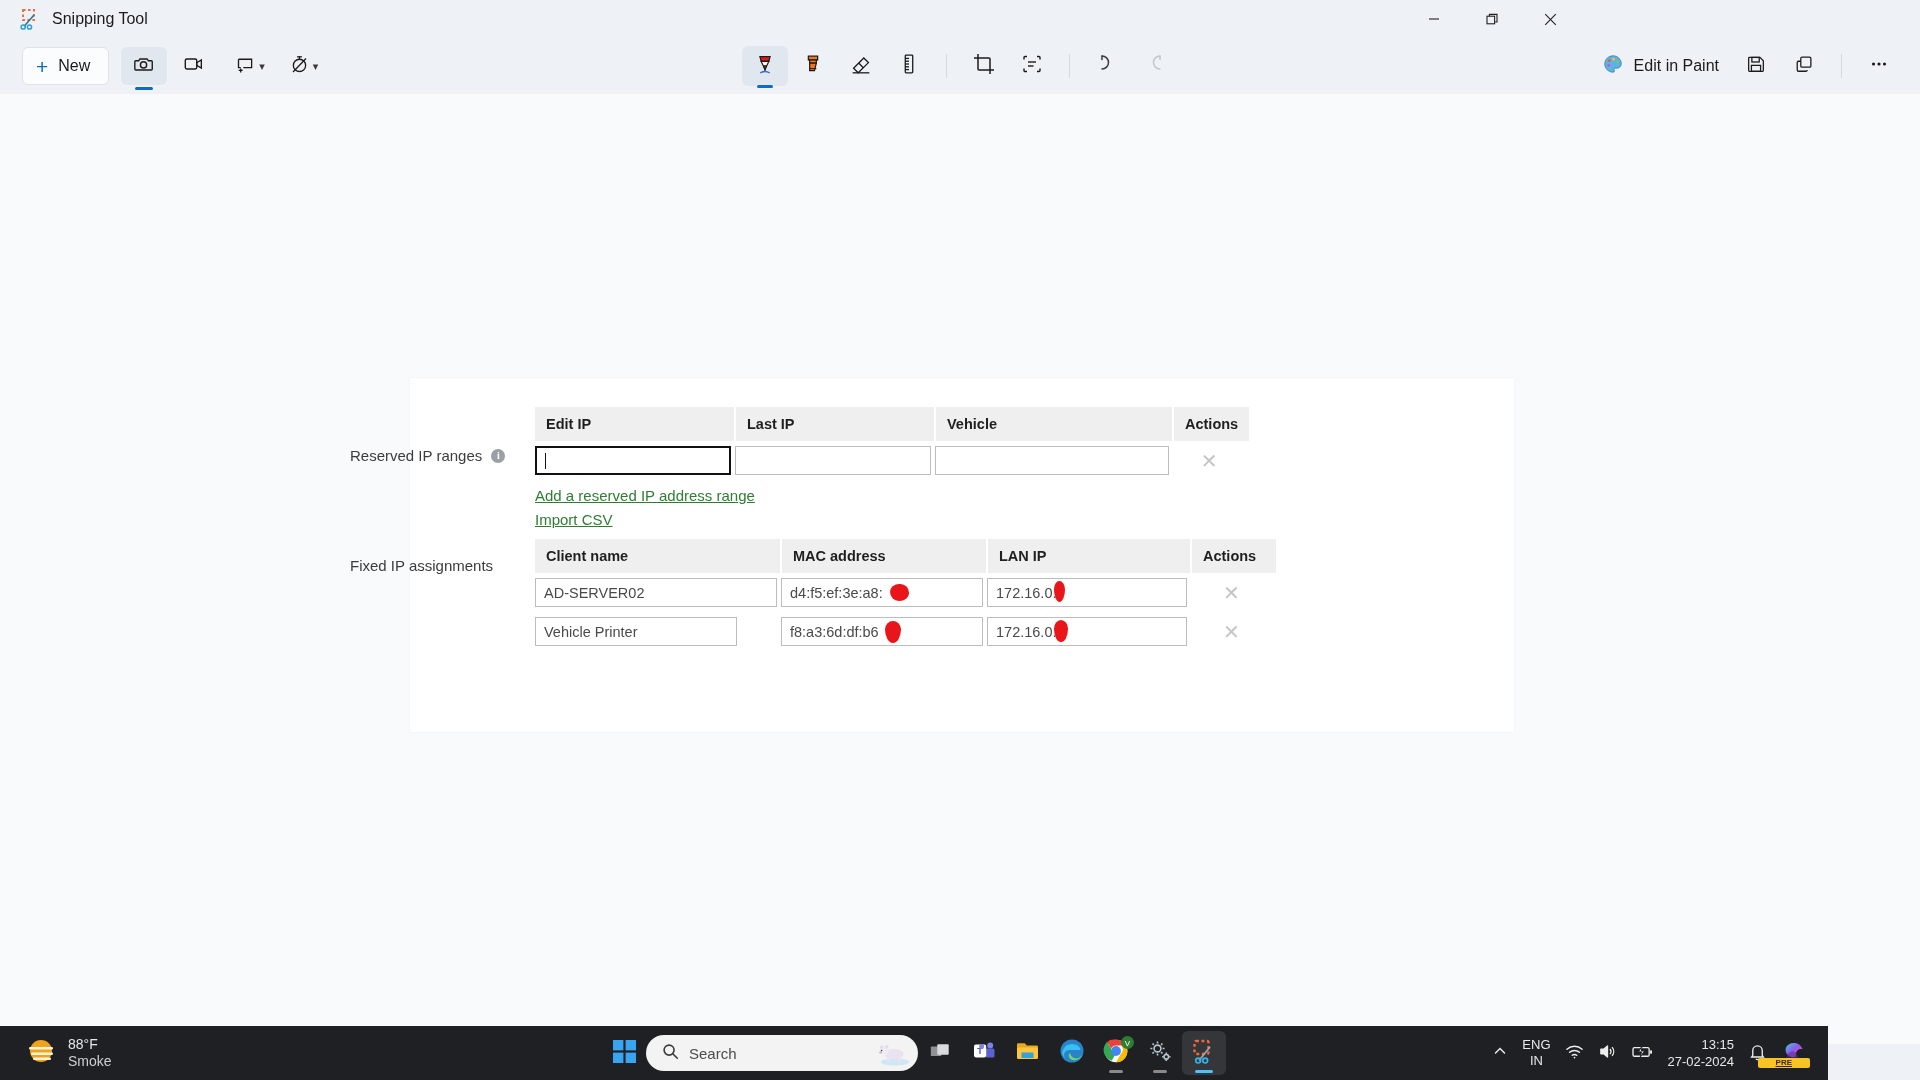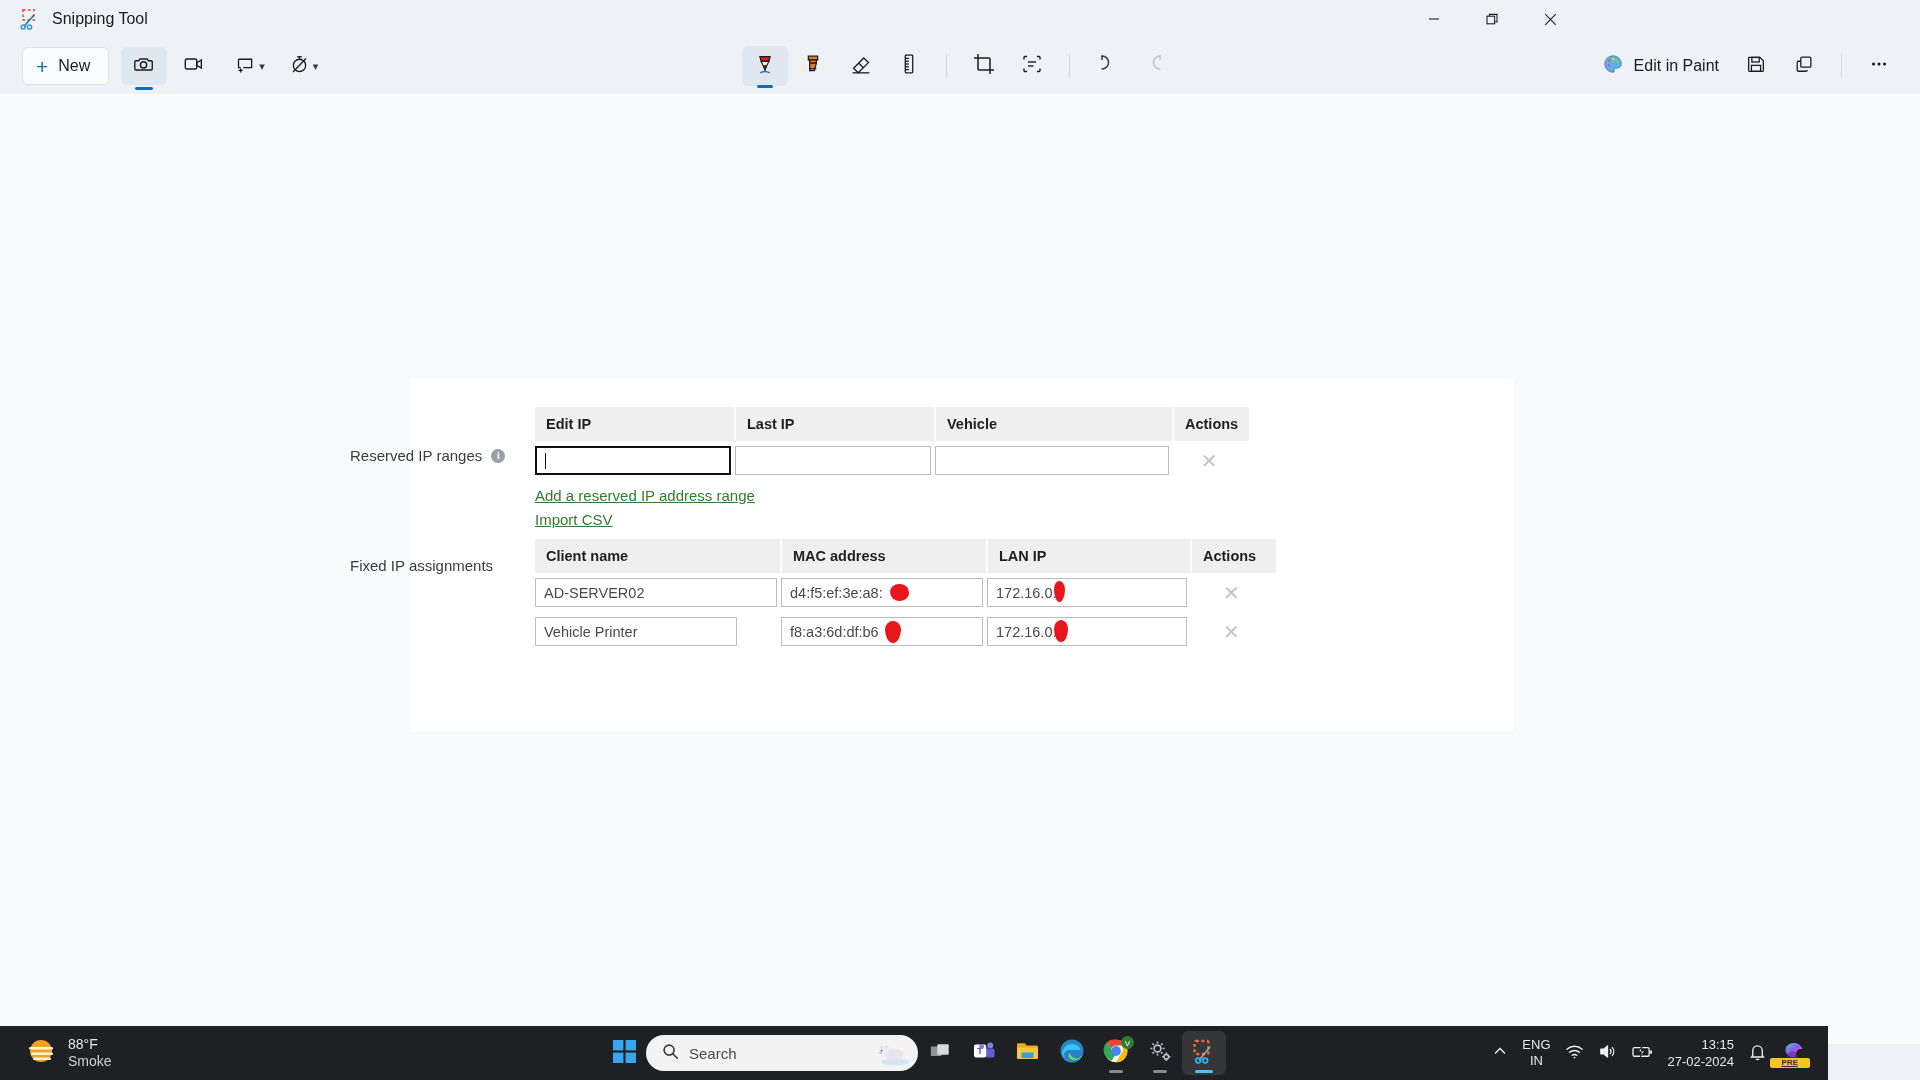--- a/index.html
+++ b/index.html
@@ -675,18 +675,18 @@
           <defs>
             <linearGradient id="cpg" x1="0" y1="0" x2="1" y2="1">
               <stop offset="0%" stop-color="#3ad1d8"></stop>
               <stop offset="45%" stop-color="#8e5cf0"></stop>
               <stop offset="100%" stop-color="#ec4fa0"></stop>
             </linearGradient>
           </defs>
           <path d="M5 8c1.6-3.4 4.6-5 8.4-5 4.6 0 7.6 2.6 9 6.6-2.3-.6-4-.2-5.4 1.2-1.5 1.5-2 3.9-1.6 6.6-3.6 1.1-6.6.2-8.6-2-2-2.3-2.4-5.2-1.8-7.4z" fill="url(#cpg)"></path>
           <path d="M9.8 12.4c1.8-1 3.9-.8 5.6.5 1.4 1.1 2.2 2.9 2.2 5.1 0 3.6-2.3 6-5.8 6-3 0-5.2-1.8-5.9-4.6-.6-2.6.4-5.5 3.9-7z" fill="#4b2a8a" opacity="0.55"></path>
         </svg>
-        <span style="position:absolute; bottom:-1px; right:-2px; background:#f7c325; color:#3a2a00; font-size:8px; font-weight:bold; padding:0 12px; border-radius:2px; line-height:10px;text-decoration:underline;">PRE</span>
+        <span style="position:absolute; bottom:-1px; right:-2px; background:#f7c325; color:#3a2a00; font-size:8px; font-weight:bold; padding:0 18px; border-radius:2px; line-height:10px;text-decoration:underline;">PRE</span>
       </span>
     </div>
   </div>
 
 </div>
 
 </body></html>

